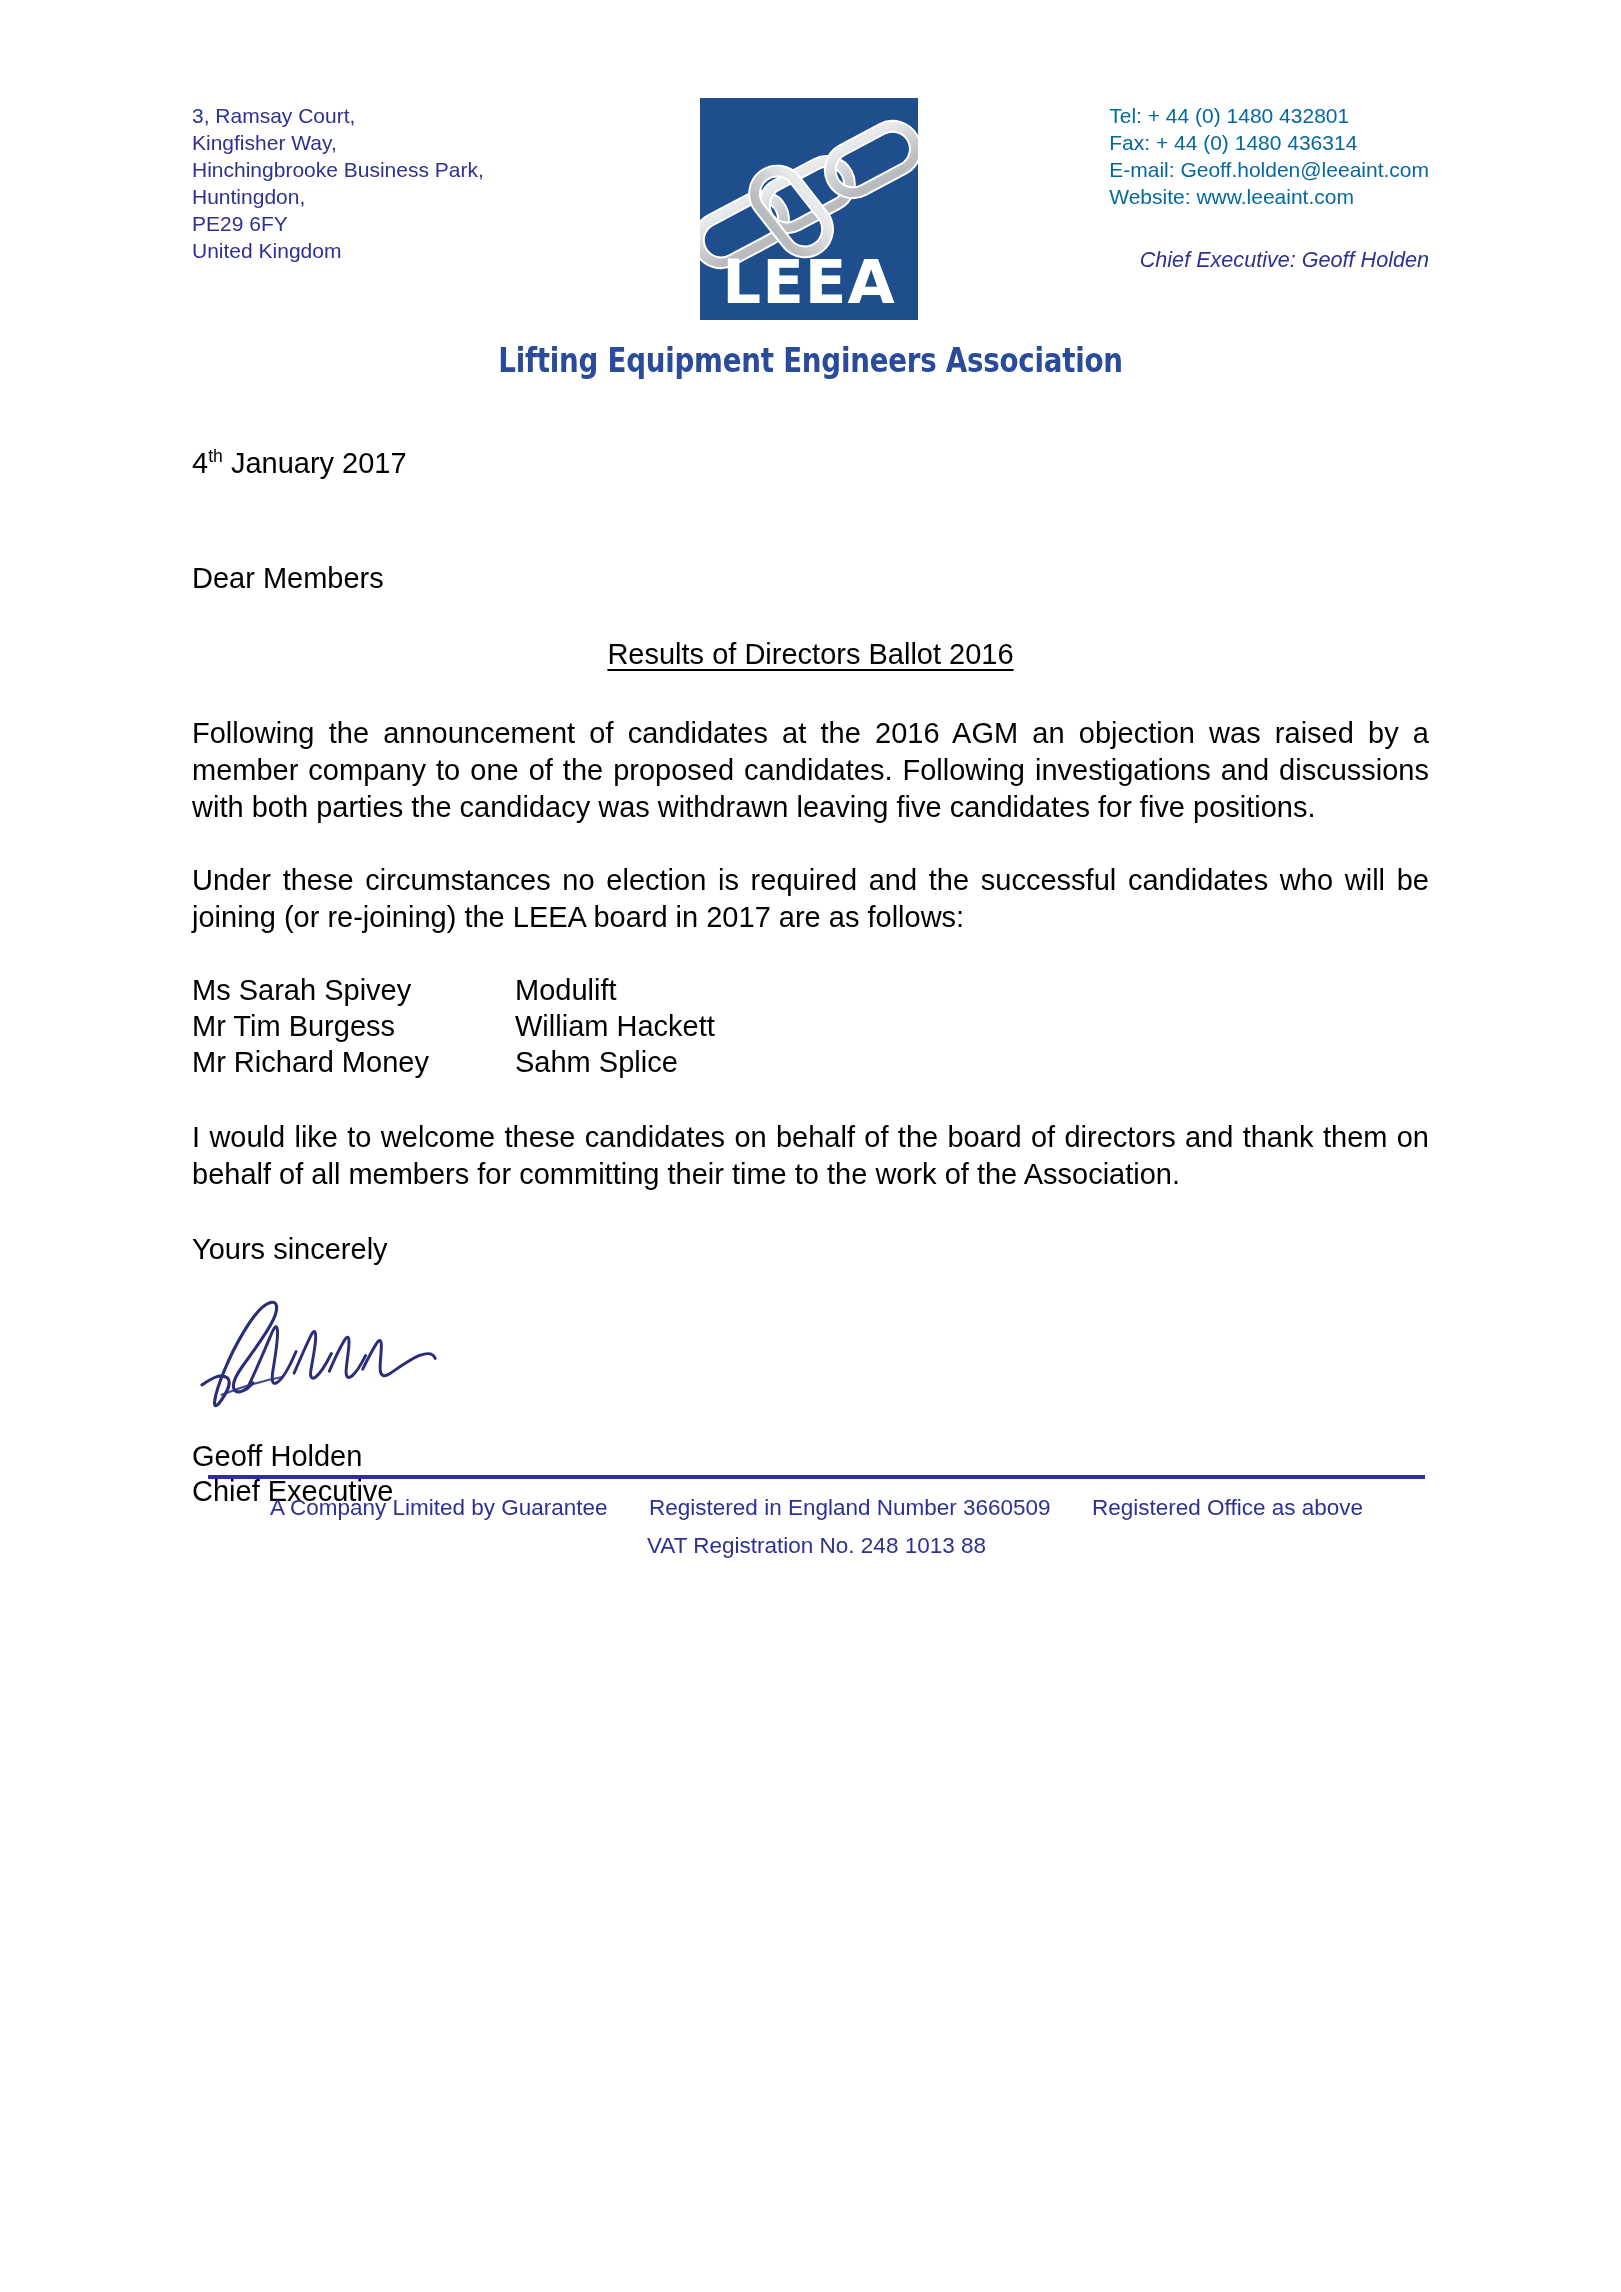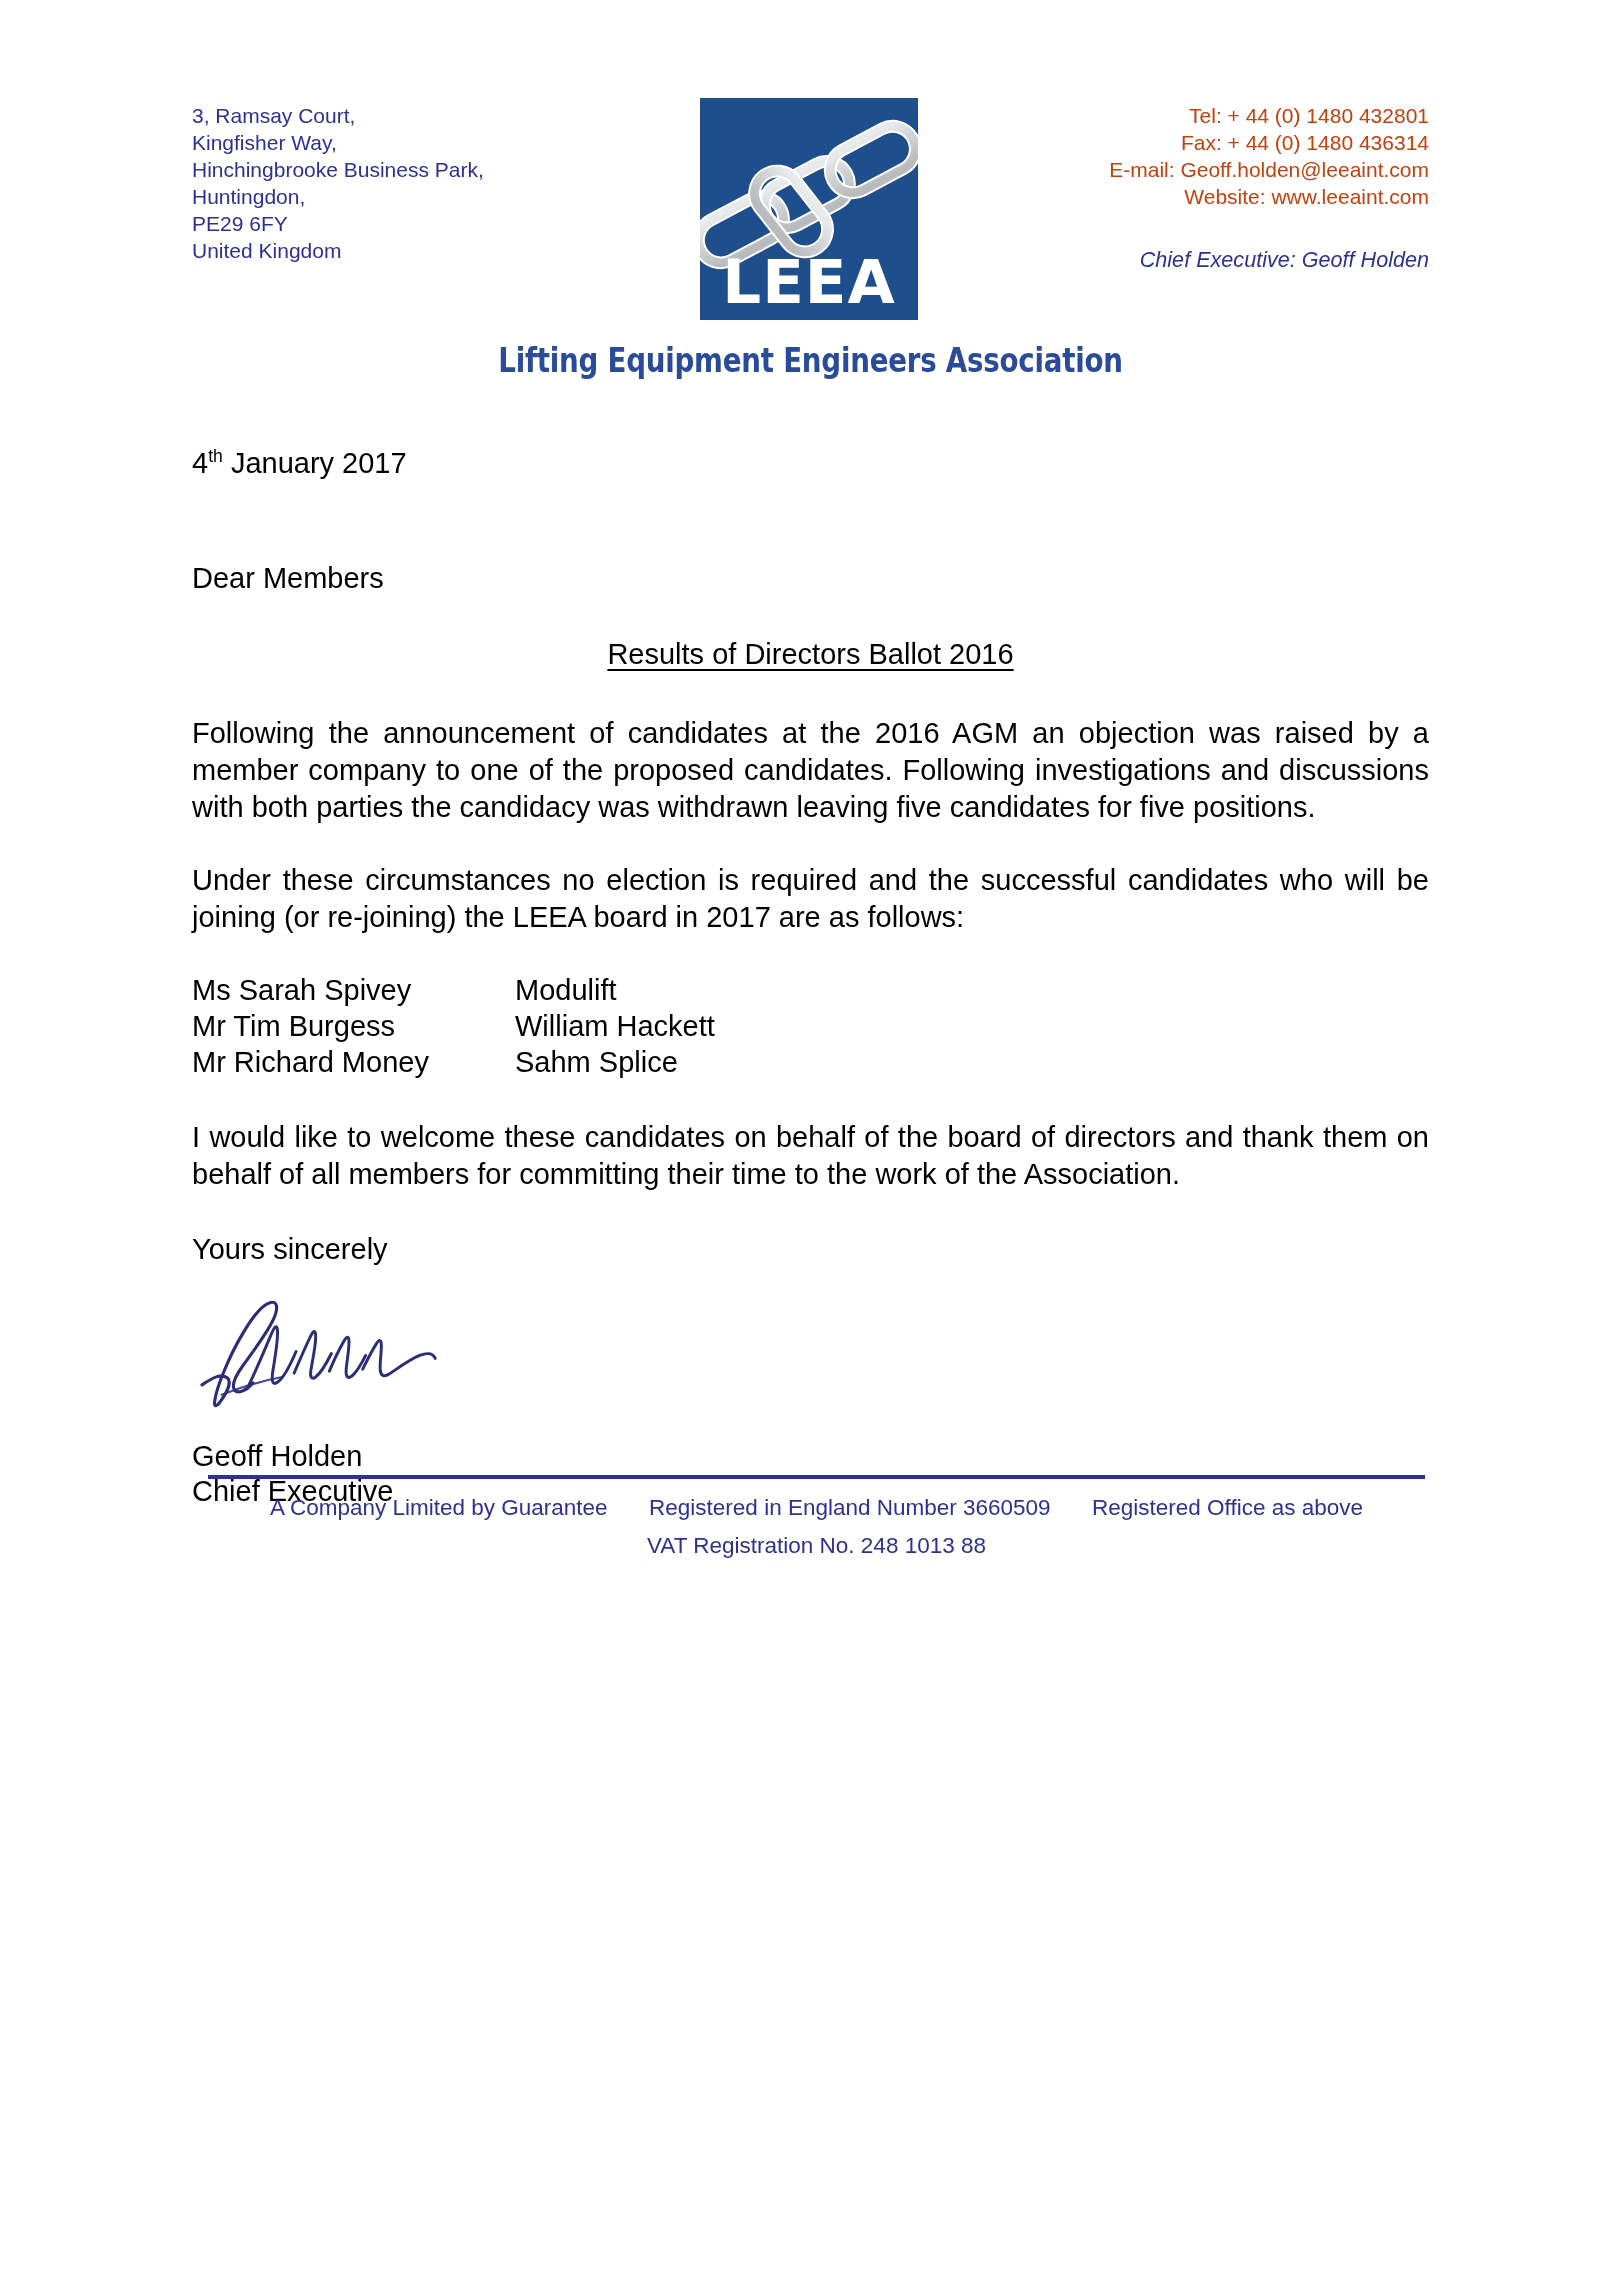--- a/index.html
+++ b/index.html
@@ -34,22 +34,22 @@
     top: 102px;
     color: #2e3192;
     font-size: 21px;
     line-height: 27px;
     white-space: pre-line;
   }
   .contact-block {
     position: absolute;
     right: 192px;
     top: 102px;
-    text-align: right;
-    color: #c2410c;
+    text-align: left;
+    color: #0369a1;
     font-size: 21px;
     line-height: 27px;
   }
   .contact-block .line { display: block; }
   .exec-line {
     position: absolute;
     right: 192px;
     top: 247px;
     text-align: right;
     color: #2e3192;

